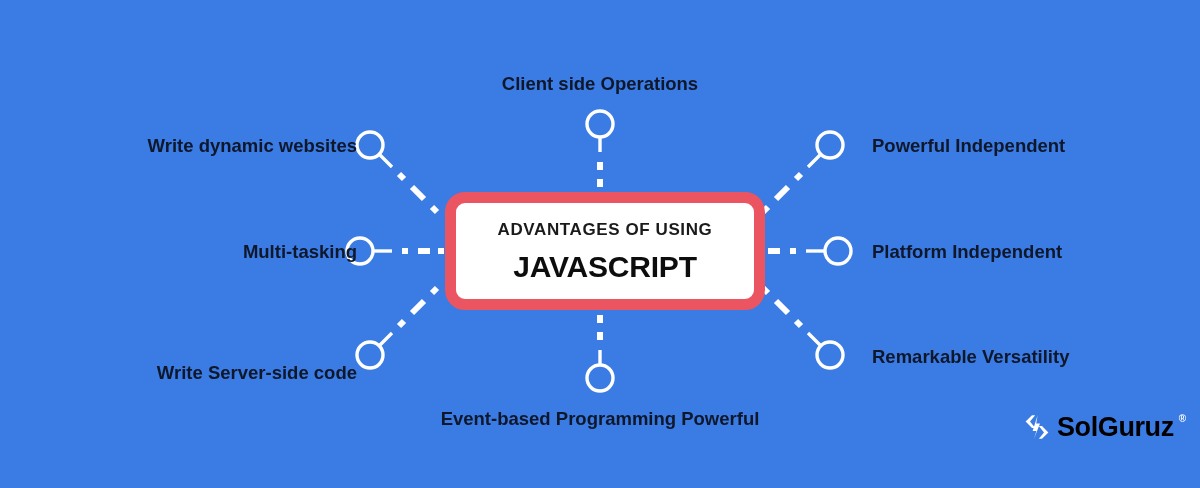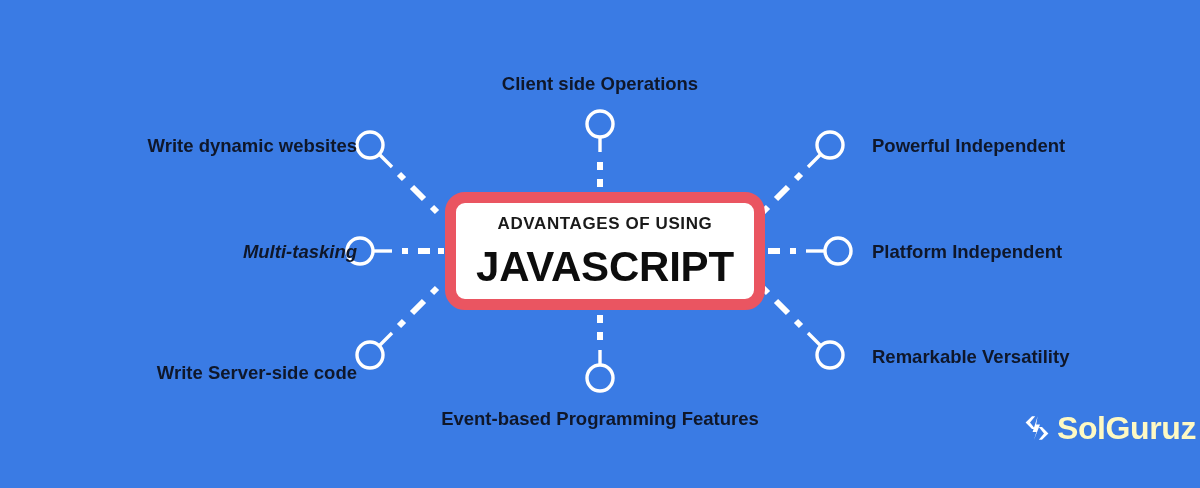--- a/index.html
+++ b/index.html
@@ -45,21 +45,21 @@
     color: #1a1a1a;
     font-size: 17px;
     font-weight: bold;
     letter-spacing: 0.6px;
     line-height: 1;
     margin-bottom: 14px;
     white-space: nowrap;
   }
   .center-title {
     color: #0d0d0d;
-    font-size: 42px;
+    font-size: 30px;
     font-weight: bold;
     letter-spacing: -0.2px;
     line-height: 1;
     white-space: nowrap;
   }
 
   
   .label {
     position: absolute;
     color: #0f172a;
@@ -78,22 +78,22 @@
     position: absolute;
     left: 1022px;
     top: 412px;
     display: flex;
     align-items: center;
     gap: 5px;
     z-index: 6;
   }
   .logo-mark { display: block; }
   .logo-text {
-    color: #fef9c3;
-    font-size: 32px;
+    color: #000000;
+    font-size: 27px;
     font-weight: bold;
     letter-spacing: -0.4px;
     line-height: 1;
     position: relative;
     white-space: nowrap;
   }
   .logo-tm {
     color: #ffffff;
     font-size: 10px;
     font-weight: bold;
@@ -174,27 +174,27 @@
     </g>
   </svg>
 
   <div class="center-box">
     <div class="center-kicker">ADVANTAGES OF USING</div>
     <div class="center-title">JAVASCRIPT</div>
   </div>
 
   <div class="label left" style="right:843px; top:137px;">Write dynamic websites</div>
 
-  <div class="label left" style="right:843px; top:243px;font-style:italic;">Multi-tasking</div>
+  <div class="label left" style="right:843px; top:243px;">Multi-tasking</div>
 
   <div class="label left" style="right:843px; top:364px;">Write Server-side code</div>
 
   <div class="label center" style="left:0; right:0; top:75px;">Client side Operations</div>
 
-  <div class="label center" style="left:0; right:0; top:410px;">Event-based Programming Features</div>
+  <div class="label center" style="left:0; right:0; top:410px;">Event-based Programming Powerful</div>
 
   <div class="label right" style="left:872px; top:137px;">Powerful Independent</div>
 
   <div class="label right" style="left:872px; top:243px;">Platform Independent</div>
 
   <div class="label right" style="left:872px; top:348px;">Remarkable Versatility</div>
 
   <div class="logo">
     <svg class="logo-mark" width="30" height="30" viewBox="0 0 30 30">
       <path d="M13.2 3.2 L8.0 9.6 L13.2 16.0 L10.0 16.0 L3.6 9.6 L10.0 3.2 Z" fill="#ffffff"></path>

